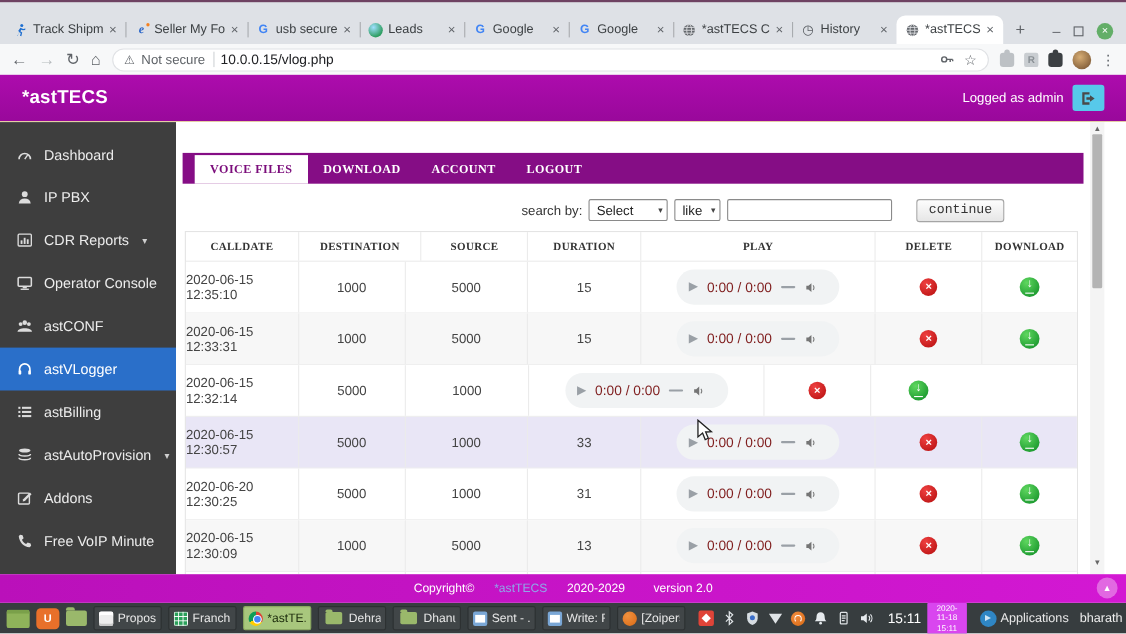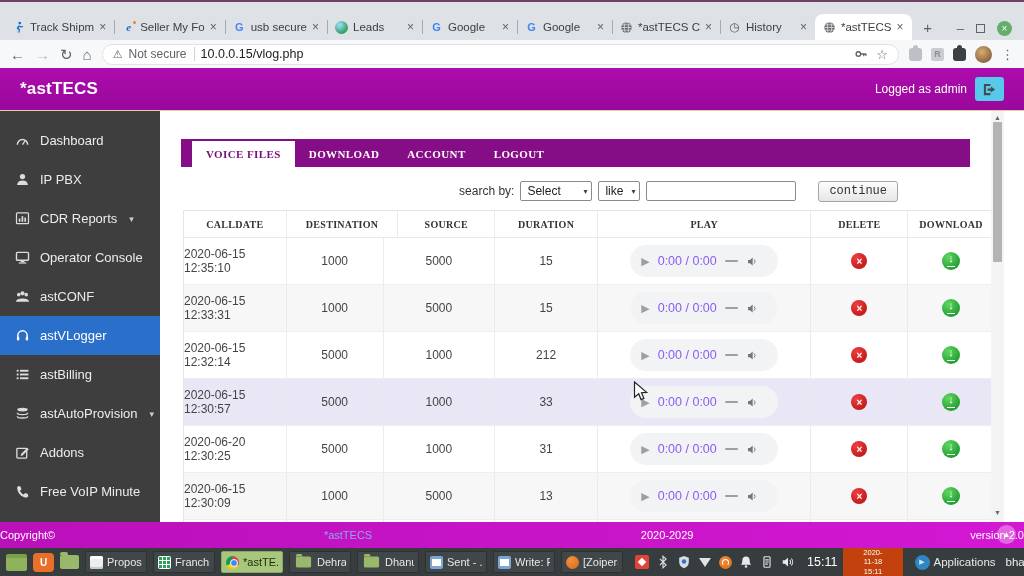--- a/index.html
+++ b/index.html
@@ -54,21 +54,21 @@
 
   
   .bodyrow{flex:1;display:flex;min-height:0;position:relative}
   .sidebar{width:160px;background:#3e3e3e;padding-top:10px;flex:0 0 160px}
   .sitem{height:39px;display:flex;align-items:center;gap:10px;padding-left:15px;color:#ececec;font-size:13px;cursor:default}
   .sitem.active{background:#2a6fc9;color:#fff}
   .sic{width:15px;height:15px;flex:0 0 15px;color:#dcdcdc}
   .sitem.active .sic{color:#fff}
   .chev{font-size:9px;color:#cfcfcf;margin-left:2px}
 
-  .main{flex:1;background:#fff;padding:0 21px;overflow:hidden}
+  .main{flex:1;background:#fff;padding:0 6px;overflow:hidden}
   .navbar{height:28px;background:#850d85;display:flex;align-items:flex-end;padding-left:11px;margin-top:28px}
   .navtab{padding:7px 14px;color:#fff;font-family:"Liberation Serif",serif;font-weight:bold;font-size:11px;letter-spacing:.4px}
   .navtab.active{background:#fff;color:#7b0d7b}
 
   .searchrow{display:flex;justify-content:flex-end;align-items:center;gap:6px;margin:13px 72px 0 0;font-size:12px;color:#333;height:22px}
   .fakesel{border:1px solid #8a8a8a;border-radius:2px;background:#fff;height:20px;display:flex;align-items:center;gap:6px;padding:0 4px 0 6px;font-size:12px;color:#222}
   .fakesel .chevd{font-size:8px;color:#444}
   .sel-field{width:72px}
   .sel-op{width:42px}
   .searchinput{width:150px;height:20px;border:1px solid #8a8a8a;border-radius:2px;font-size:12px;padding:0 5px;font-family:"Liberation Sans",sans-serif}
@@ -80,37 +80,37 @@
   .th{display:flex;align-items:center;justify-content:center;font-family:"Liberation Serif",serif;font-weight:bold;font-size:10px;letter-spacing:.3px;color:#333;border-right:1px solid #ebebeb}
   .th:last-child,.td:last-child{border-right:none}
   .trow{display:flex;height:47px;border-bottom:1px solid #eeeeee;background:#fff}
   .trow.striped{background:#f7f7f7}
   .trow.highlight{background:#e9e6f6}
   .td{display:flex;align-items:center;justify-content:center;font-size:12px;color:#444;border-right:1px solid #ebebeb}
   .c-date{width:103px}.c-src{width:97px}.c-dst{width:112px}.c-dur{width:103px}.c-play{width:214px}.c-del{width:97px}.c-dl{width:86px}
 
   .player{width:148px;height:32px;border-radius:16px;background:#f1f3f4;display:flex;align-items:center;padding:0 11px;gap:8px}
   .playbtn{color:#9aa0a6;font-size:11px;line-height:1}
-  .ptime{font-size:12.5px;color:#8b5cf6;white-space:nowrap}
+  .ptime{font-size:12.5px;color:#7f1d1d;white-space:nowrap}
   .voldash{width:13px;height:2px;border-radius:1px;background:#9aa0a6}
   .spk{width:13px;height:13px;color:#757575}
 
   .delbtn{width:16px;height:16px;border-radius:50%;background:radial-gradient(circle at 35% 30%,#ef4040,#b40d0d);color:#fff;font-size:10px;font-weight:bold;display:flex;align-items:center;justify-content:center}
   .dlbtn{width:18px;height:18px;border-radius:50%;background:radial-gradient(circle at 35% 28%,#5fd75f,#0b8a23);color:#fff;font-size:11px;font-weight:bold;display:flex;align-items:flex-start;justify-content:center;position:relative;line-height:13px}
   .dlbtn::after{content:"";position:absolute;bottom:3px;left:5px;right:5px;height:1.5px;background:#fff}
 
   
   .pagescroll{width:13px;background:#f4f4f4;flex:0 0 13px;display:flex;flex-direction:column;align-items:center;position:relative}
   .sarrow{font-size:7px;color:#666;margin:3px 0}
   .sthumb{position:absolute;top:11px;left:2px;width:9px;height:140px;background:#b4b4b4;border-radius:1px}
   .sarrow.down{position:absolute;bottom:3px}
   .rightpad{width:20px;background:#fff;flex:0 0 20px}
 
   
-  .footer{height:26px;background:linear-gradient(90deg,#ba10ba,#d318d3);display:flex;align-items:center;justify-content:space-between;gap:18px;color:#fff;font-size:11px;flex:0 0 auto;position:relative}
+  .footer{height:26px;background:linear-gradient(90deg,#ba10ba,#d318d3);display:flex;align-items:center;justify-content:center;gap:18px;color:#fff;font-size:11px;flex:0 0 auto;position:relative}
   .fbrand{color:#8fa7e8}
   .fver{margin-left:8px}
   .totop{position:absolute;right:8px;top:3px;width:19px;height:19px;border-radius:50%;background:rgba(255,255,255,.35);color:#fff;font-size:8px;display:flex;align-items:center;justify-content:center}
 
   
   .taskbar{height:28px;background:#373d3f;display:flex;align-items:center;padding:0 6px;gap:6px;color:#e8e8e8;font-size:11.5px;flex:0 0 auto}
   .launch{width:21px;height:17px;border-radius:2px;flex:0 0 auto}
   .l-win{background:#8fb35a;border-top:4px solid #7aa04a}
   .l-orange{background:#e8702a;color:#fff;font-size:10px;font-weight:bold;display:flex;align-items:center;justify-content:center;border-radius:4px;height:19px}
   .folder{width:19px;height:14px;background:#9ab86b;border-radius:2px;position:relative;flex:0 0 auto}
@@ -127,21 +127,21 @@
   .w-mail::after{content:"";position:absolute;top:3px;left:2px;width:9px;height:7px;background:#fff}
   .w-zoiper{border-radius:50%;background:radial-gradient(circle at 35% 30%,#f1913f,#d96a14)}
   .tray{display:flex;align-items:center;gap:7px;margin-left:6px}
   .ticon{width:14px;height:14px;display:flex;align-items:center;justify-content:center;flex:0 0 auto}
   .t-red{background:#e04438;border-radius:2px}
   .t-red i{width:6px;height:6px;background:#fff;transform:rotate(45deg);display:block}
   .t-wifi{width:0;height:0;border-left:6px solid transparent;border-right:6px solid transparent;border-top:9px solid #dfe3e6}
   .t-zoiper{width:13px;height:13px;border-radius:50%;background:radial-gradient(circle at 35% 30%,#f08a3c,#d96a14);position:relative}
   .t-zoiper::after{content:"";position:absolute;top:3px;left:3px;width:5px;height:5px;border:1.5px solid #fff;border-radius:50%;border-bottom-color:transparent}
   .clock{font-size:12.5px;color:#fff;margin-left:6px}
-  .datebadge{background:#c2410c;border-radius:2px;padding:1px 20px;text-align:center;font-size:7.5px;line-height:1.25;color:#fff}
+  .datebadge{background:#d946ef;border-radius:2px;padding:1px 8px;text-align:center;font-size:7.5px;line-height:1.25;color:#fff}
   .apps{display:flex;align-items:center;gap:4px;margin-left:6px}
   .appsicon{width:15px;height:15px;border-radius:50%;background:#2f86c4;color:#cfe6f5;font-size:7px;display:flex;align-items:center;justify-content:center}
   .user{margin-left:4px;color:#eee}
 
   .cursor{position:absolute;left:633px;top:381px;z-index:50}
 </style>
 </head>
 <body>
 
 <div class="screen">
@@ -416,21 +416,20 @@
               </div>
               <div class="td c-dl">
                 <span class="dlbtn">↓</span>
               </div>
             </div>
 
             <div class="trow">
               <div class="td c-date">2020-06-15 12:32:14</div>
               <div class="td c-src">5000</div>
               <div class="td c-dst">1000</div>
-              <div class="td c-dur">212</div>
               <div class="td c-play">
                 <div class="player">
                   <span class="playbtn">▶</span>
                   <span class="ptime">0:00 / 0:00</span>
                   <span class="voldash"></span>
                   <svg class="spk" viewBox="0 0 16 16">
                     <path d="M2.5 6h2.3L8.2 3v10L4.8 10H2.5z" fill="currentColor"></path>
                     <path d="M10 5.5a3.5 3.5 0 0 1 0 5" stroke="currentColor" fill="none" stroke-width="1.2"></path>
                   </svg>
                 </div>

